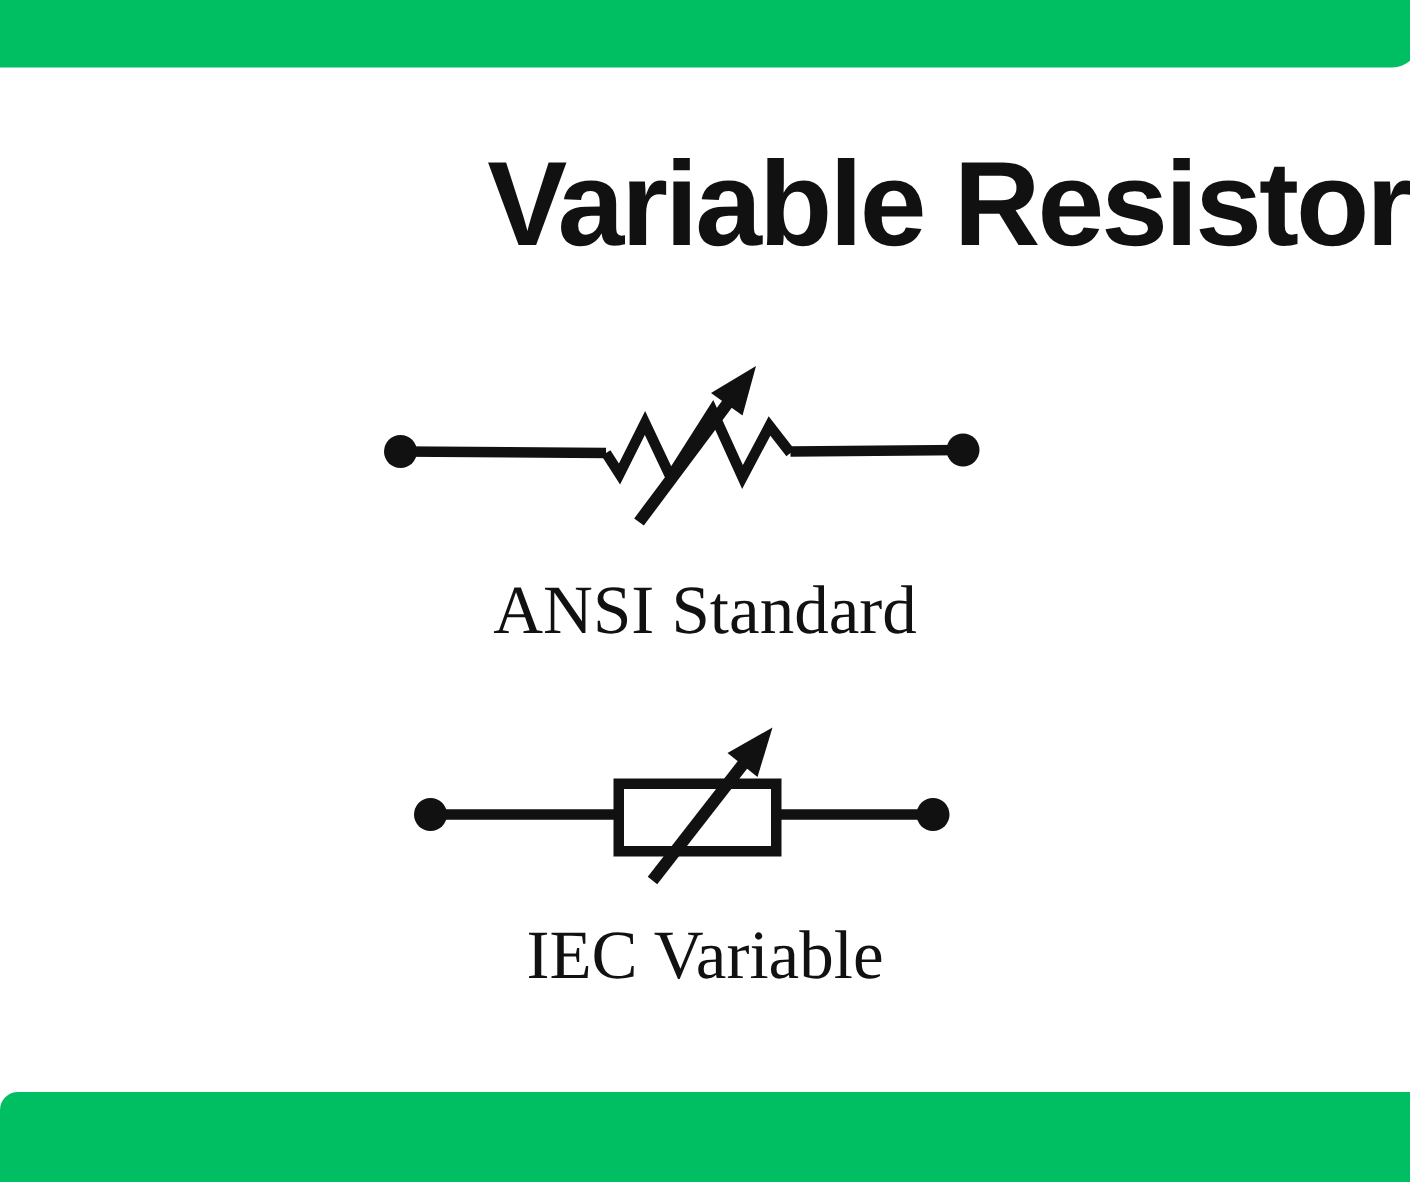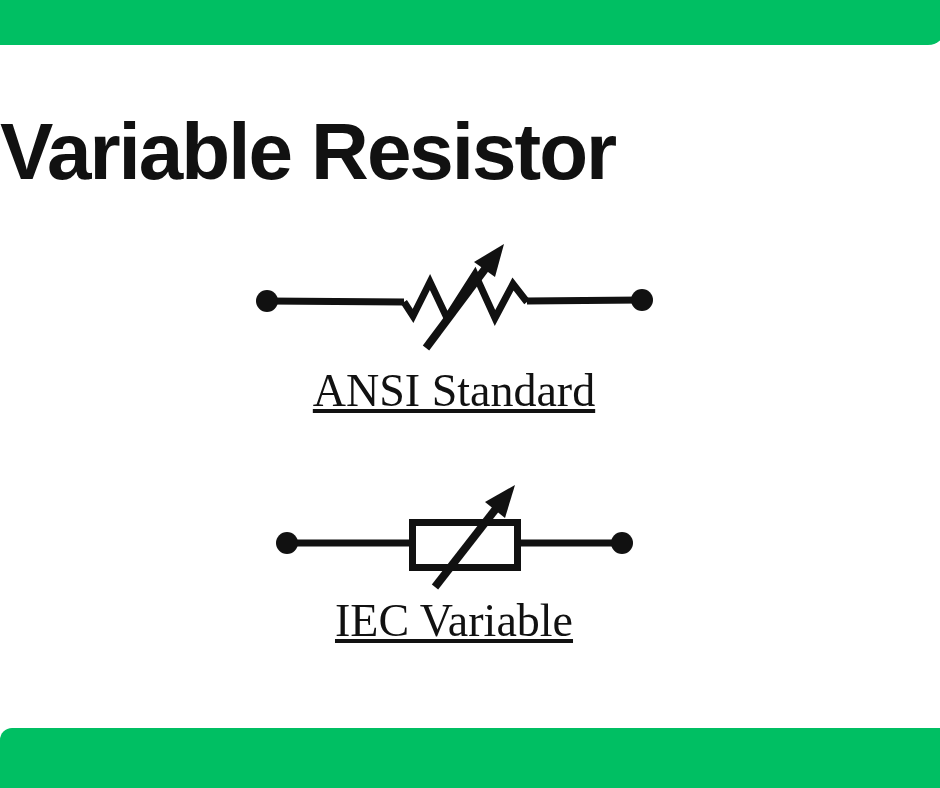--- a/index.html
+++ b/index.html
@@ -27,48 +27,47 @@
     width: 946px; height: 45px;
     border-radius: 0 0 18px 0;
   }
   .bar-bottom {
     left: 0; top: 728px;
     width: 952px; height: 60px;
     border-radius: 12px 0 0 0;
   }
   .title {
     position: absolute;
-    left: 0; top: 112px;
+    left: 0; top: 96px;
     width: 940px;
     margin: 0;
-    text-align: left;
+    text-align: right;
     font-size: 80px;
     line-height: 1.0;
     font-weight: 700;
     letter-spacing: -2px;
     color: var(--ink);
   }
   .symbol-svg {
     position: absolute;
     color: var(--ink);
     display: block;
   }
   .svg-ansi { left: 247px; top: 235px; }
   .svg-iec  { left: 275px; top: 470px; }
   .caption {
     position: absolute;
     left: 454px;
     transform: translateX(-50%);
-    margin: 0;
+    margin: 16px;
     font-family: "Liberation Serif", serif;
     font-size: 46px;
     line-height: 1;
     color: var(--ink);
     white-space: nowrap;
-    text-decoration: underline;
   }
   .caption-ansi { top: 368px; }
   .caption-iec  { top: 598px; }
 </style>
 </head>
 <body>
 
 <div class="canvas">
 
   <div class="bar bar-top"></div>

